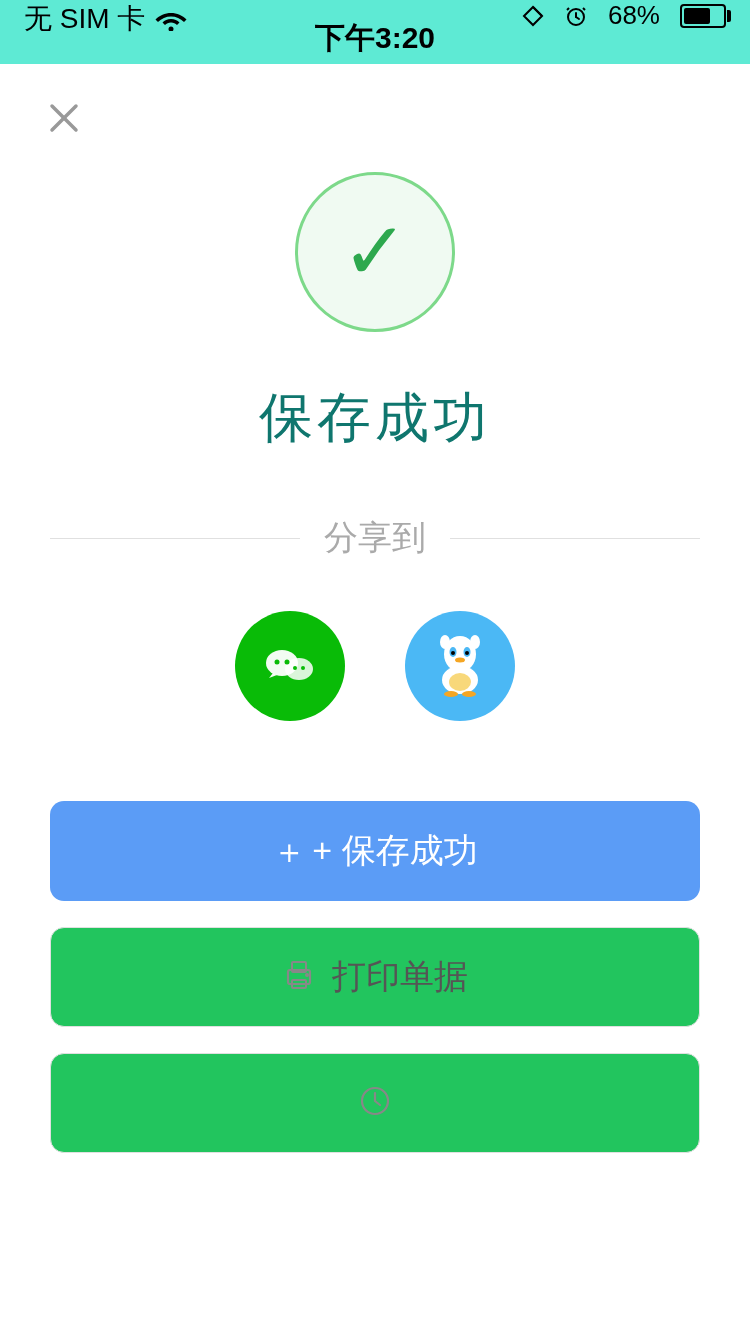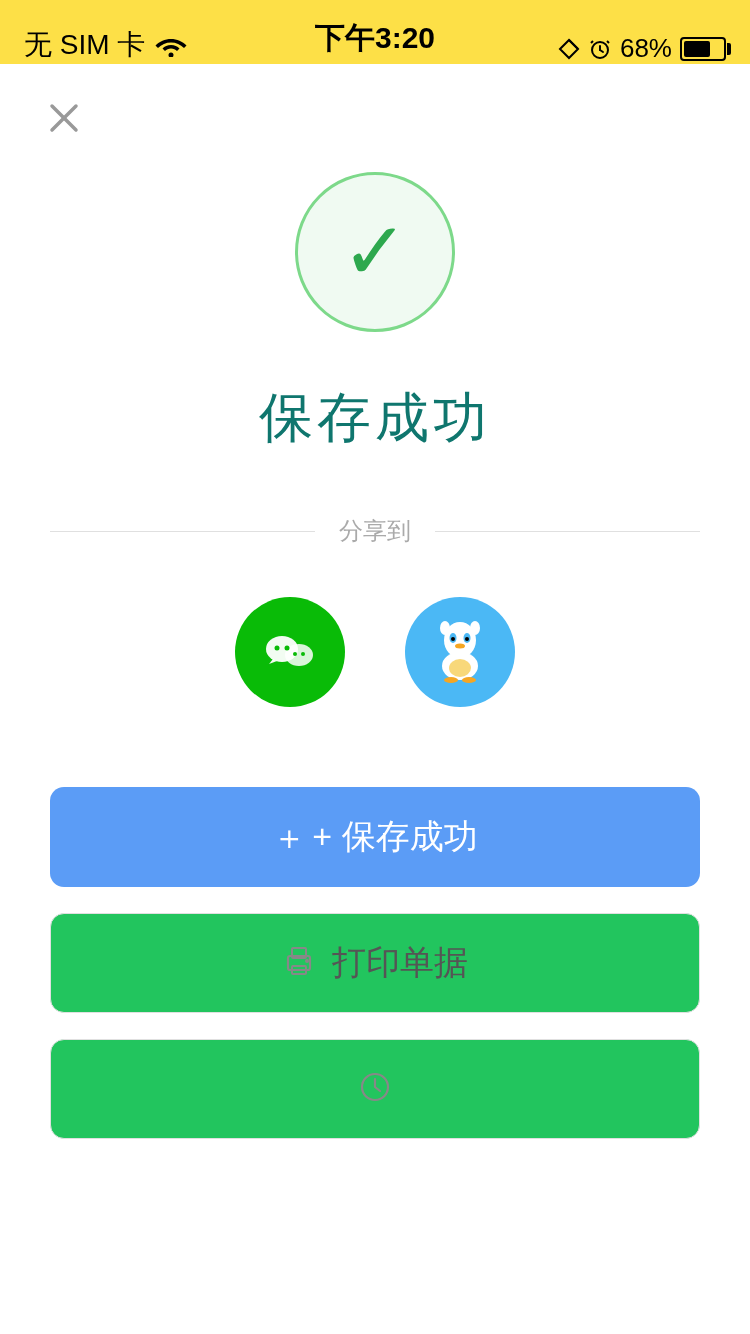--- a/index.html
+++ b/index.html
@@ -11,23 +11,23 @@
       background: #ffffff;
       font-family: -apple-system, "PingFang SC", "Helvetica Neue", sans-serif;
       display: flex;
       flex-direction: column;
     }
 
     
     .status-bar {
       width: 100%;
       height: 64px;
-      background: #fde047;
-      display: flex;
-      align-items: flex-end;
+      background: #5eead4;
+      display: flex;
+      align-items: flex-start;
       justify-content: space-between;
       padding: 0 24px;
       flex-shrink: 0;
     }
     .status-left {
       display: flex;
       align-items: center;
       gap: 10px;
       font-size: 28px;
       color: #000;
@@ -38,21 +38,21 @@
       font-weight: 600;
       color: #000;
       position: absolute;
       left: 50%;
       transform: translateX(-50%);
       top: 18px;
     }
     .status-right {
       display: flex;
       align-items: center;
-      gap: 8px;
+      gap: 20px;
       font-size: 26px;
       color: #000;
     }
     .battery-icon {
       width: 46px;
       height: 24px;
       border: 2px solid #000;
       border-radius: 4px;
       position: relative;
       display: inline-flex;
@@ -136,21 +136,21 @@
       display: flex;
       align-items: center;
       margin-bottom: 50px;
     }
     .divider-line {
       flex: 1;
       height: 1px;
       background: #e0e0e0;
     }
     .divider-label {
-      font-size: 24px;
+      font-size: 34px;
       color: #aaa;
       padding: 0 24px;
     }
 
     
     .share-row {
       display: flex;
       gap: 60px;
       margin-bottom: 80px;
     }

